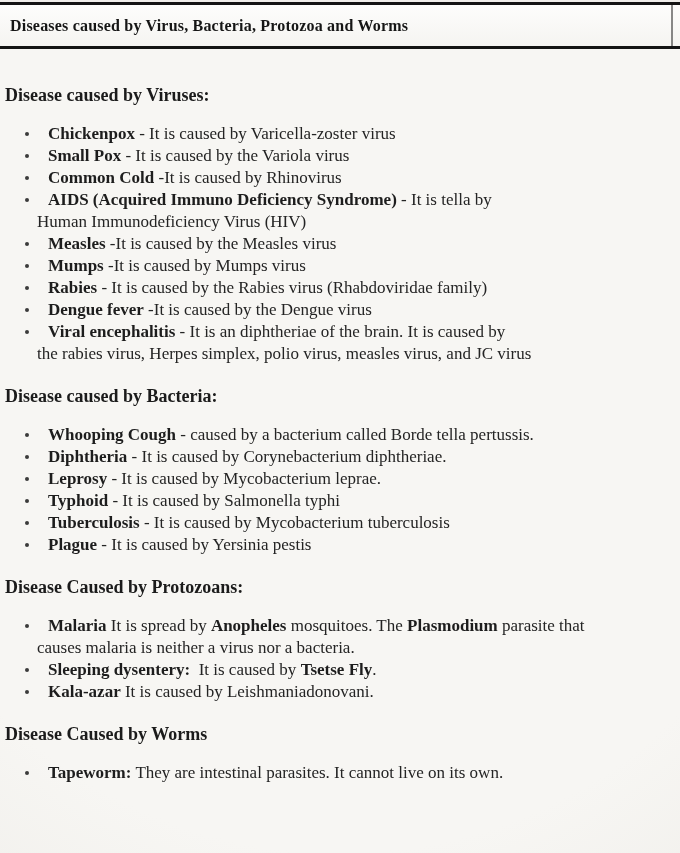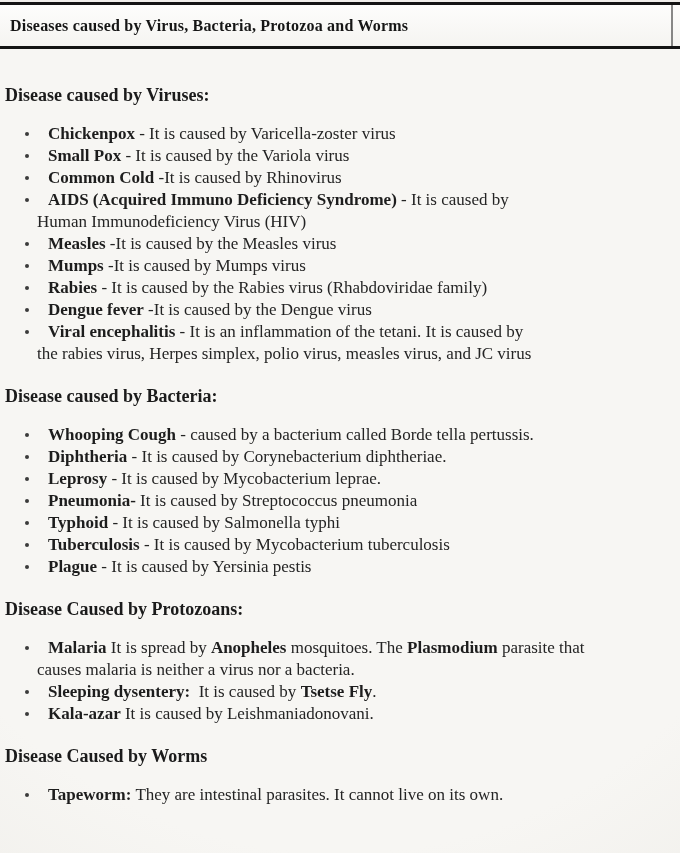--- a/index.html
+++ b/index.html
@@ -93,53 +93,50 @@
         <li class="disease-item">
           <div class="line"><span class="bold">Chickenpox</span><span> - It is caused by Varicella-zoster virus</span></div>
         </li>
         <li class="disease-item">
           <div class="line"><span class="bold">Small Pox</span><span> - It is caused by the Variola virus</span></div>
         </li>
         <li class="disease-item">
           <div class="line"><span class="bold">Common Cold</span><span> -It is caused by Rhinovirus</span></div>
         </li>
         <li class="disease-item">
-          <div class="line"><span class="bold">AIDS (Acquired Immuno Deficiency Syndrome)</span><span> - It is caused by</span></div>
+          <div class="line"><span class="bold">AIDS (Acquired Immuno Deficiency Syndrome)</span><span> - It is tella by</span></div>
           <div class="line cont"><span>Human Immunodeficiency Virus (HIV)</span></div>
         </li>
         <li class="disease-item">
           <div class="line"><span class="bold">Measles</span><span> -It is caused by the Measles virus</span></div>
         </li>
         <li class="disease-item">
           <div class="line"><span class="bold">Mumps</span><span> -It is caused by Mumps virus</span></div>
         </li>
         <li class="disease-item">
           <div class="line"><span class="bold">Rabies</span><span> - It is caused by the Rabies virus (Rhabdoviridae family)</span></div>
         </li>
         <li class="disease-item">
           <div class="line"><span class="bold">Dengue fever</span><span> -It is caused by the Dengue virus</span></div>
         </li>
         <li class="disease-item">
-          <div class="line"><span class="bold">Viral encephalitis</span><span> - It is an inflammation of the tetani. It is caused by</span></div>
+          <div class="line"><span class="bold">Viral encephalitis</span><span> - It is an diphtheriae of the brain. It is caused by</span></div>
           <div class="line cont"><span>the rabies virus, Herpes simplex, polio virus, measles virus, and JC virus</span></div>
         </li>
       </ul>
       <h2 class="section-heading">Disease caused by Bacteria:</h2>
       <ul class="disease-list">
         <li class="disease-item">
           <div class="line"><span class="bold">Whooping Cough</span><span> - caused by a bacterium called Borde tella pertussis.</span></div>
         </li>
         <li class="disease-item">
           <div class="line"><span class="bold">Diphtheria</span><span> - It is caused by Corynebacterium diphtheriae.</span></div>
         </li>
         <li class="disease-item">
           <div class="line"><span class="bold">Leprosy</span><span> - It is caused by Mycobacterium leprae.</span></div>
-        </li>
-        <li class="disease-item">
-          <div class="line"><span class="bold">Pneumonia-</span><span> It is caused by Streptococcus pneumonia</span></div>
         </li>
         <li class="disease-item">
           <div class="line"><span class="bold">Typhoid</span><span> - It is caused by Salmonella typhi</span></div>
         </li>
         <li class="disease-item">
           <div class="line"><span class="bold">Tuberculosis</span><span> - It is caused by Mycobacterium tuberculosis</span></div>
         </li>
         <li class="disease-item">
           <div class="line"><span class="bold">Plague</span><span> - It is caused by Yersinia pestis</span></div>
         </li>

